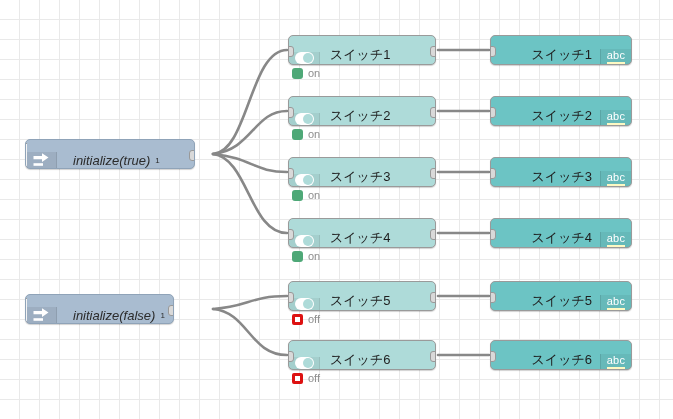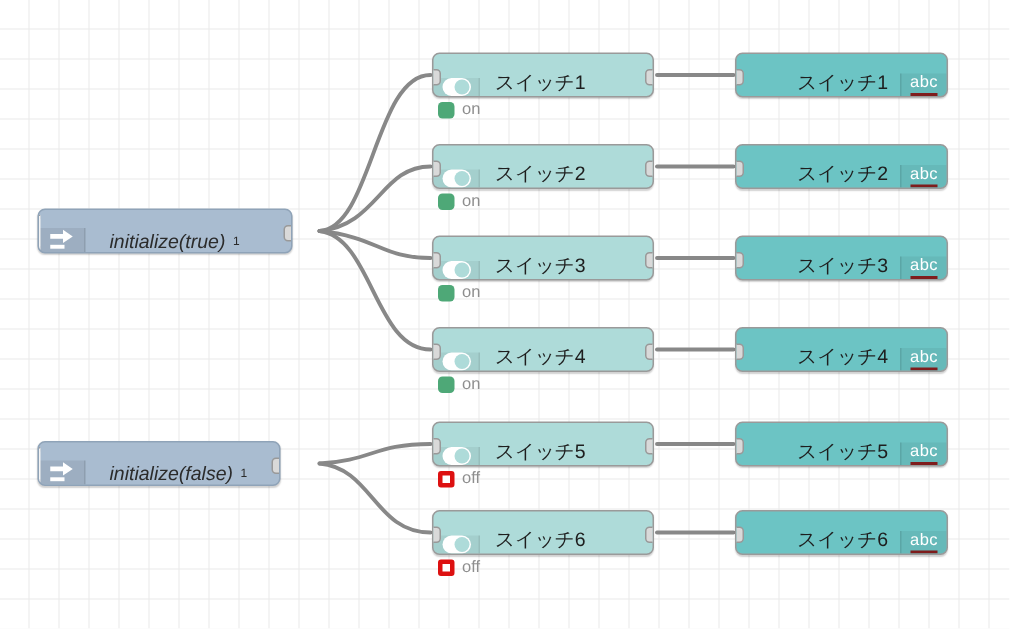--- a/index.html
+++ b/index.html
@@ -153,21 +153,21 @@
     background: rgba(0,0,0,0.055);
     border-left: 1px solid rgba(0,0,0,0.10);
     display: flex;
     align-items: center;
     justify-content: center;
   }
   .abc-glyph {
     font-size: 11px;
     color: #ffffff;
     letter-spacing: 0.3px;
-    border-bottom: 2px solid #7f1d1d;
+    border-bottom: 2px solid #fef9c3;
     line-height: 12px;
     padding-bottom: 1px;
   }
 
   
   .port {
     position: absolute;
     width: 11px;
     height: 11px;
     box-sizing: border-box;
@@ -239,21 +239,21 @@
         <rect x="1.5" y="11.2" width="9.5" height="2.6" fill="#ffffff"></rect>
       </svg>
     </div>
     <div class="inject-label">
       <span>initialize(true)</span>
       <span class="sup">1</span>
     </div>
     <div class="port out"></div>
   </div>
 
-  <div class="node inject-node" style="left:25px; top:294px; width:162px;">
+  <div class="node inject-node" style="left:25px; top:294px; width:149px;">
     <div class="inject-button">
       
     </div>
     <div class="inject-icon">
       <svg width="18" height="16" viewBox="0 0 18 16" aria-hidden="true">
         <path d="M1.5 4 H10 V1.2 L16.5 5.6 L10 10 V7.2 H1.5 Z" fill="#ffffff"></path>
         <rect x="1.5" y="11.2" width="9.5" height="2.6" fill="#ffffff"></rect>
       </svg>
     </div>
     <div class="inject-label">

